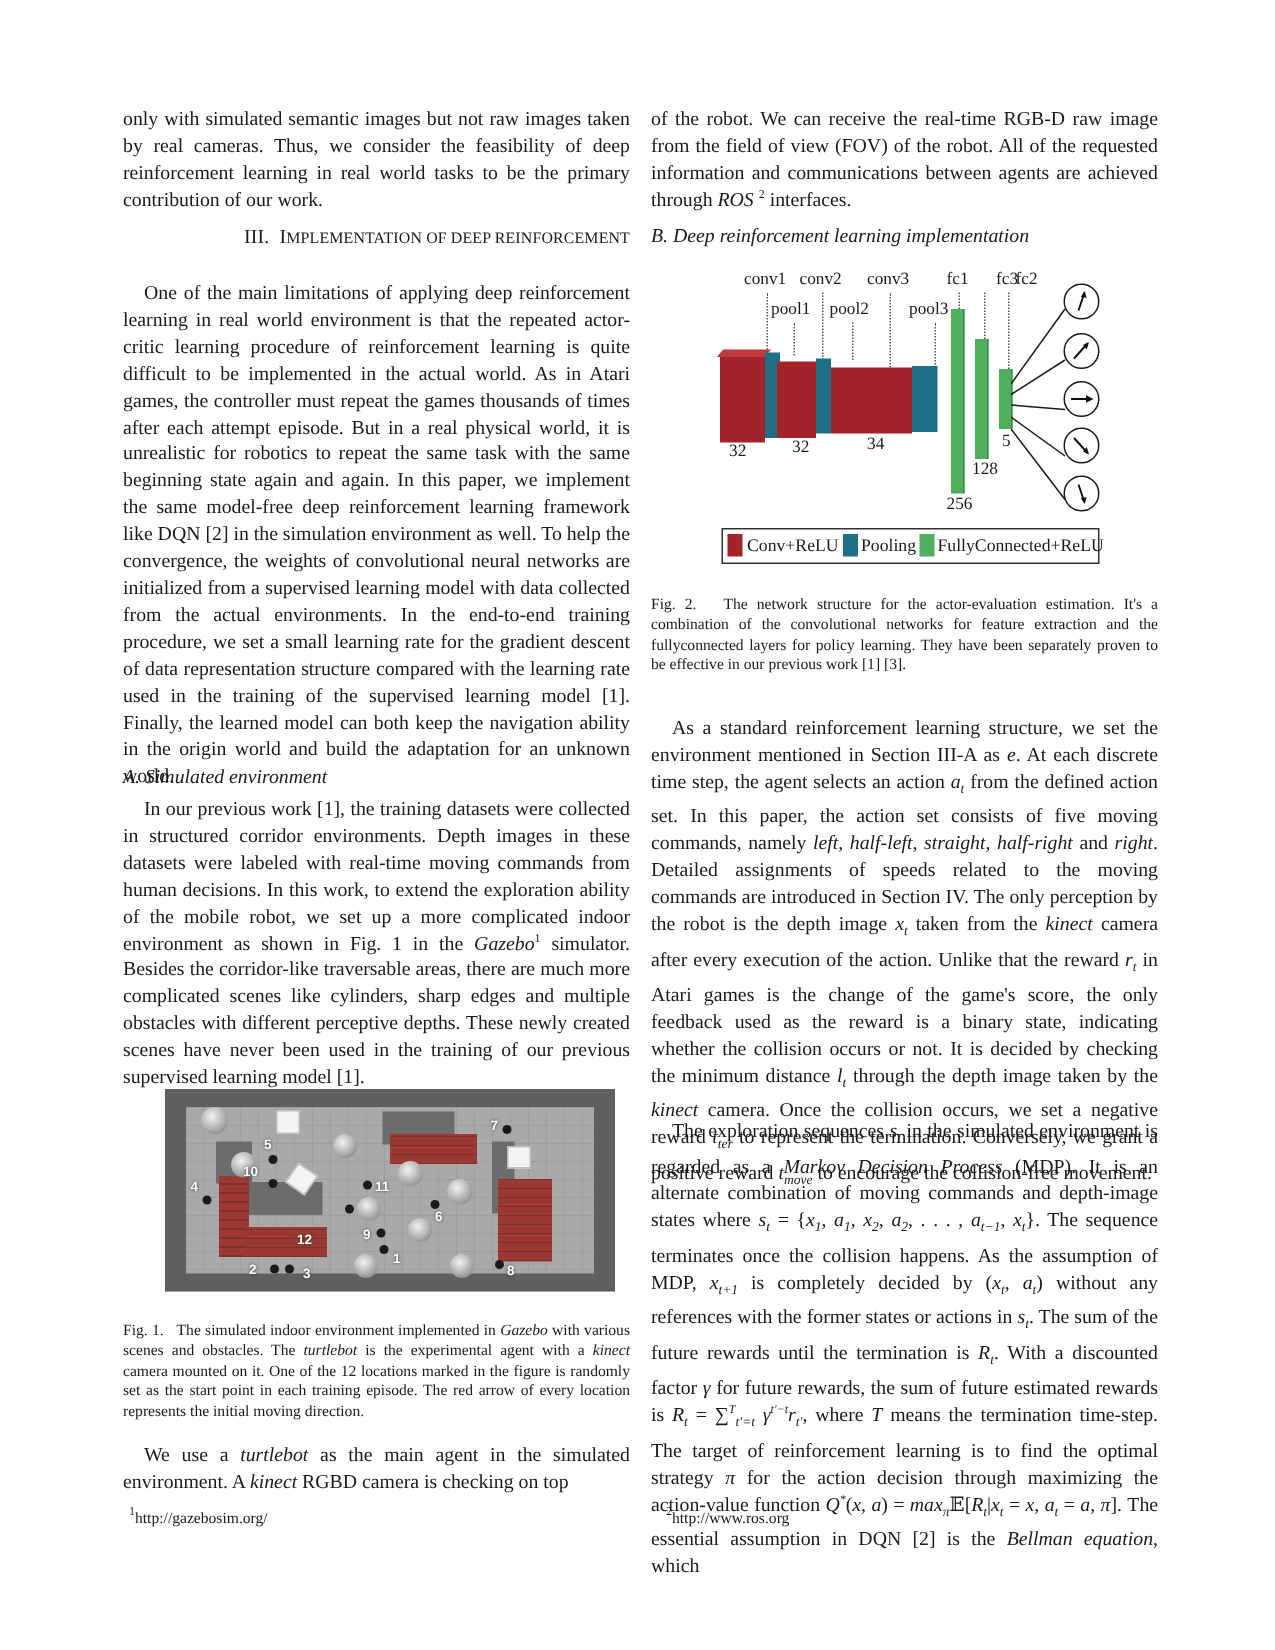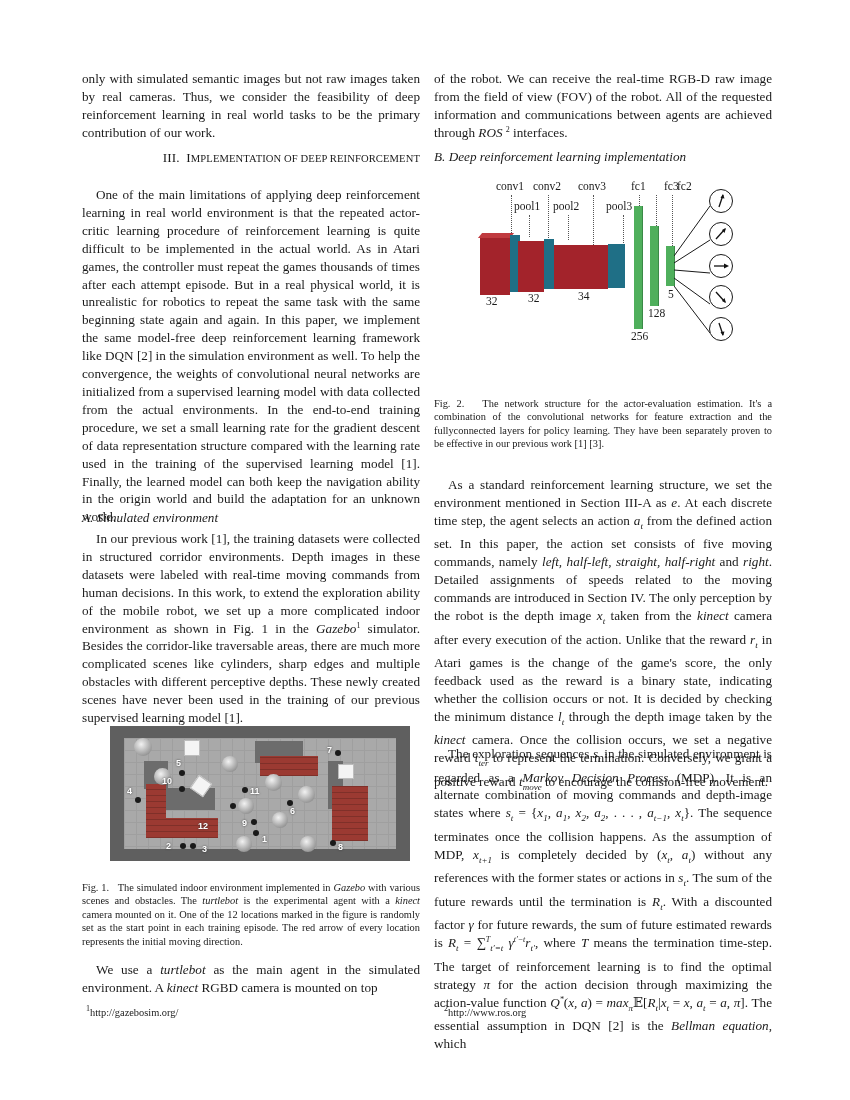--- a/index.html
+++ b/index.html
@@ -113,21 +113,21 @@
   <span class="loc-num" style="left:52px; top:50px;">10</span>
   <div class="robot" style="left:132px; top:61px;"></div>
   <span class="loc-num" style="left:140px; top:60px;">11</span>
   <div class="robot" style="left:120px; top:77px;"></div>
   <span class="loc-num" style="left:88px; top:68px;margin-top:27px;">12</span>
 </div>
 
 <div class="col col-left">
   <p class="caption" style="position:absolute; top:881px; width:338px;"><span>Fig. 1.</span>&nbsp;&nbsp;&nbsp;<span>The simulated indoor environment implemented in </span><i>Gazebo</i><span> with various scenes and obstacles. The </span><i>turtlebot</i><span> is the experimental agent with a </span><i>kinect</i><span> camera mounted on it. One of the 12 locations marked in the figure is randomly set as the start point in each training episode. The red arrow of every location represents the initial moving direction.</span></p>
 
-  <p class="indent" style="position:absolute; top:961px; width:338px;"><span>We use a </span><i>turtlebot</i><span> as the main agent in the simulated environment. A </span><i>kinect</i><span> RGBD camera is mounted on top</span></p>
+  <p class="indent" style="position:absolute; top:961px; width:338px;"><span>We use a </span><i>turtlebot</i><span> as the main agent in the simulated environment. A </span><i>kinect</i><span> RGBD camera is checking on top</span></p>
 
   <div class="footnote" style="position:absolute; top:1006px; left:4px;"><sup>1</sup><span>http://gazebosim.org/</span></div>
 </div>
 
 <div class="col col-right">
   <p style="position:absolute; top:70px; width:338px;"><span>of the robot. We can receive the real-time RGB-D raw image from the field of view (FOV) of the robot. All of the requested information and communications between agents are achieved through </span><i>ROS</i> <sup>2</sup><span> interfaces.</span></p>
 
   <div class="subsec" style="position:absolute; top:148px;">B. Deep reinforcement learning implementation</div>
 </div>
 
@@ -203,20 +203,28 @@
         <polygon points="16,17 14.5,12 12,15" fill="#111"></polygon>
       </svg>
   </div>
   <div class="circle" style="left:231px; top:139px;">
     <svg width="22" height="22">
         <line x1="9" y1="5" x2="13" y2="17" stroke="#111" stroke-width="1.3"></line>
         <polygon points="13,18 14.5,13.5 10.5,14" fill="#111"></polygon>
       </svg>
   </div>
 
+  <div class="legend">
+    <div class="sw" style="left: 3px; background: rgb(163, 35, 43);"></div>
+    <span class="lt" style="left:16px;">Conv+ReLU</span>
+    <div class="sw" style="left: 80px; background: rgb(31, 111, 134);"></div>
+    <span class="lt" style="left:92px;">Pooling</span>
+    <div class="sw" style="left: 131px; background: rgb(79, 175, 92);"></div>
+    <span class="lt" style="left:143px;">FullyConnected+ReLU</span>
+  </div>
 </div>
 
 <div class="col col-right">
   <p class="caption" style="position:absolute; top:397px; width:338px;"><span>Fig. 2.</span>&nbsp;&nbsp;&nbsp;<span>The network structure for the actor-evaluation estimation. It's a combination of the convolutional networks for feature extraction and the fullyconnected layers for policy learning. They have been separately proven to be effective in our previous work [1] [3].</span></p>
 
   <p class="indent" id="p1" style="position:absolute; top:476px; width:338px;"><span>As a standard reinforcement learning structure, we set the environment mentioned in Section III-A as </span><span class="math">e</span><span>. At each discrete time step, the agent selects an action </span><span class="math">a<sub style="font-size: 9px;">t</sub></span><span> from the defined action set. In this paper, the action set consists of five moving commands, namely </span><i>left, half-left, straight, half-right</i><span> and </span><i>right</i><span>. Detailed assignments of speeds related to the moving commands are introduced in Section IV. The only perception by the robot is the depth image </span><span class="math">x<sub style="font-size: 9px;">t</sub></span><span> taken from the </span><i>kinect</i><span> camera after every execution of the action. Unlike that the reward </span><span class="math">r<sub style="font-size: 9px;">t</sub></span><span> in Atari games is the change of the game's score, the only feedback used as the reward is a binary state, indicating whether the collision occurs or not. It is decided by checking the minimum distance </span><span class="math">l<sub style="font-size: 9px;">t</sub></span><span> through the depth image taken by the </span><i>kinect</i><span> camera. Once the collision occurs, we set a negative reward </span><span class="math">t<sub style="font-size: 9px;">ter</sub></span><span> to represent the termination. Conversely, we grant a positive reward </span><span class="math">t<sub style="font-size: 9px;">move</sub></span><span> to encourage the collision-free movement.</span></p>
   <p class="indent" id="p2" style="position:absolute; top:745px; width:338px;"><span>The exploration sequences </span><span class="math">s<sub style="font-size: 9px;">t</sub></span><span> in the simulated environment is regarded as a </span><i>Markov Decision Process</i><span> (MDP). It is an alternate combination of moving commands and depth-image states where </span><span class="math">s<sub style="font-size: 9px;">t</sub></span><span> = {</span><span class="math">x<sub style="font-size: 9px;">1</sub></span><span>, </span><span class="math">a<sub style="font-size: 9px;">1</sub></span><span>, </span><span class="math">x<sub style="font-size: 9px;">2</sub></span><span>, </span><span class="math">a<sub style="font-size: 9px;">2</sub></span><span>, . . . , </span><span class="math">a<sub style="font-size: 9px;">t−1</sub></span><span>, </span><span class="math">x<sub style="font-size: 9px;">t</sub></span><span>}. The sequence terminates once the collision happens. As the assumption of MDP, </span><span class="math">x<sub style="font-size: 9px;">t+1</sub></span><span> is completely decided by (</span><span class="math">x<sub style="font-size: 9px;">t</sub></span><span>, </span><span class="math">a<sub style="font-size: 9px;">t</sub></span><span>) without any references with the former states or actions in </span><span class="math">s<sub style="font-size: 9px;">t</sub></span><span>. The sum of the future rewards until the termination is </span><span class="math">R<sub style="font-size: 9px;">t</sub></span><span>. With a discounted factor </span><span class="math">γ</span><span> for future rewards, the sum of future estimated rewards is </span><span class="math">R<sub style="font-size: 9px;">t</sub></span><span> = ∑</span><span class="math"><sup>T</sup><sub style="font-size: 9px;">t′=t</sub></span><span class="math"> γ<sup>t′−t</sup></span><span class="math">r<sub style="font-size: 9px;">t′</sub></span><span>, where </span><span class="math">T</span><span> means the termination time-step. The target of reinforcement learning is to find the optimal strategy </span><span class="math">π</span><span> for the action decision through maximizing the action-value function </span><span class="math">Q<sup>*</sup></span><span>(</span><span class="math">x, a</span><span>) = </span><span class="math">max<sub style="font-size: 9px;">π</sub></span><span>𝔼[</span><span class="math">R<sub style="font-size: 9px;">t</sub></span><span>|</span><span class="math">x<sub style="font-size: 9px;">t</sub></span><span> = </span><span class="math">x</span><span>, </span><span class="math">a<sub style="font-size: 9px;">t</sub></span><span> = </span><span class="math">a</span><span>, </span><span class="math">π</span><span>]. The essential assumption in DQN [2] is the </span><i>Bellman equation</i><span>, which</span></p>
 
   <div class="footnote" style="position:absolute; top:1006px; left:10px;"><sup>2</sup><span>http://www.ros.org</span></div>
 </div>

